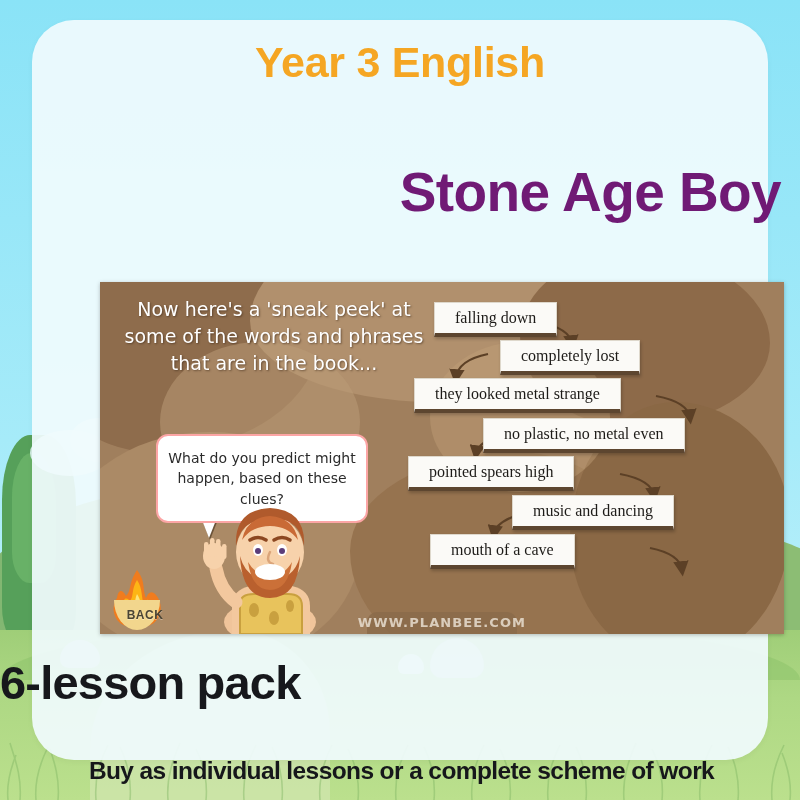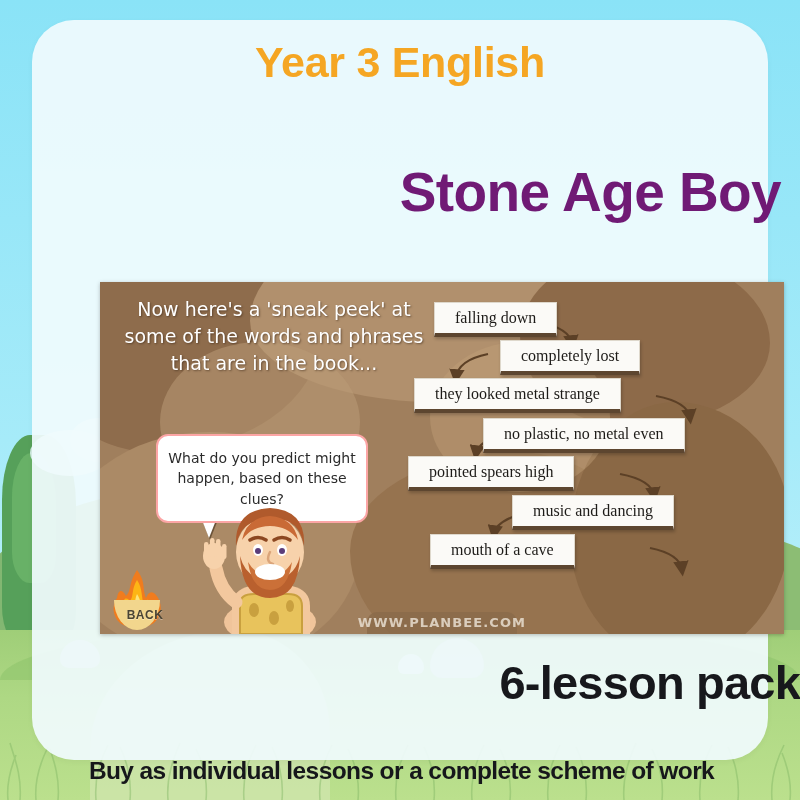--- a/index.html
+++ b/index.html
@@ -131,21 +131,21 @@
     font-size: 55px;
     font-weight: bold;
     color: #701a75;
     letter-spacing: -0.6px;
   }
 
   .pack-line {
     position: absolute;
     left: 0; top: 655px;
     width: 800px;
-    text-align: right;
+    text-align: left;
     font-size: 47px;
     font-weight: bold;
     color: #17181c;
     letter-spacing: -0.8px;
   }
 
   .buy-line {
     position: absolute;
     left: 4px; top: 722px;
     width: 795px;

